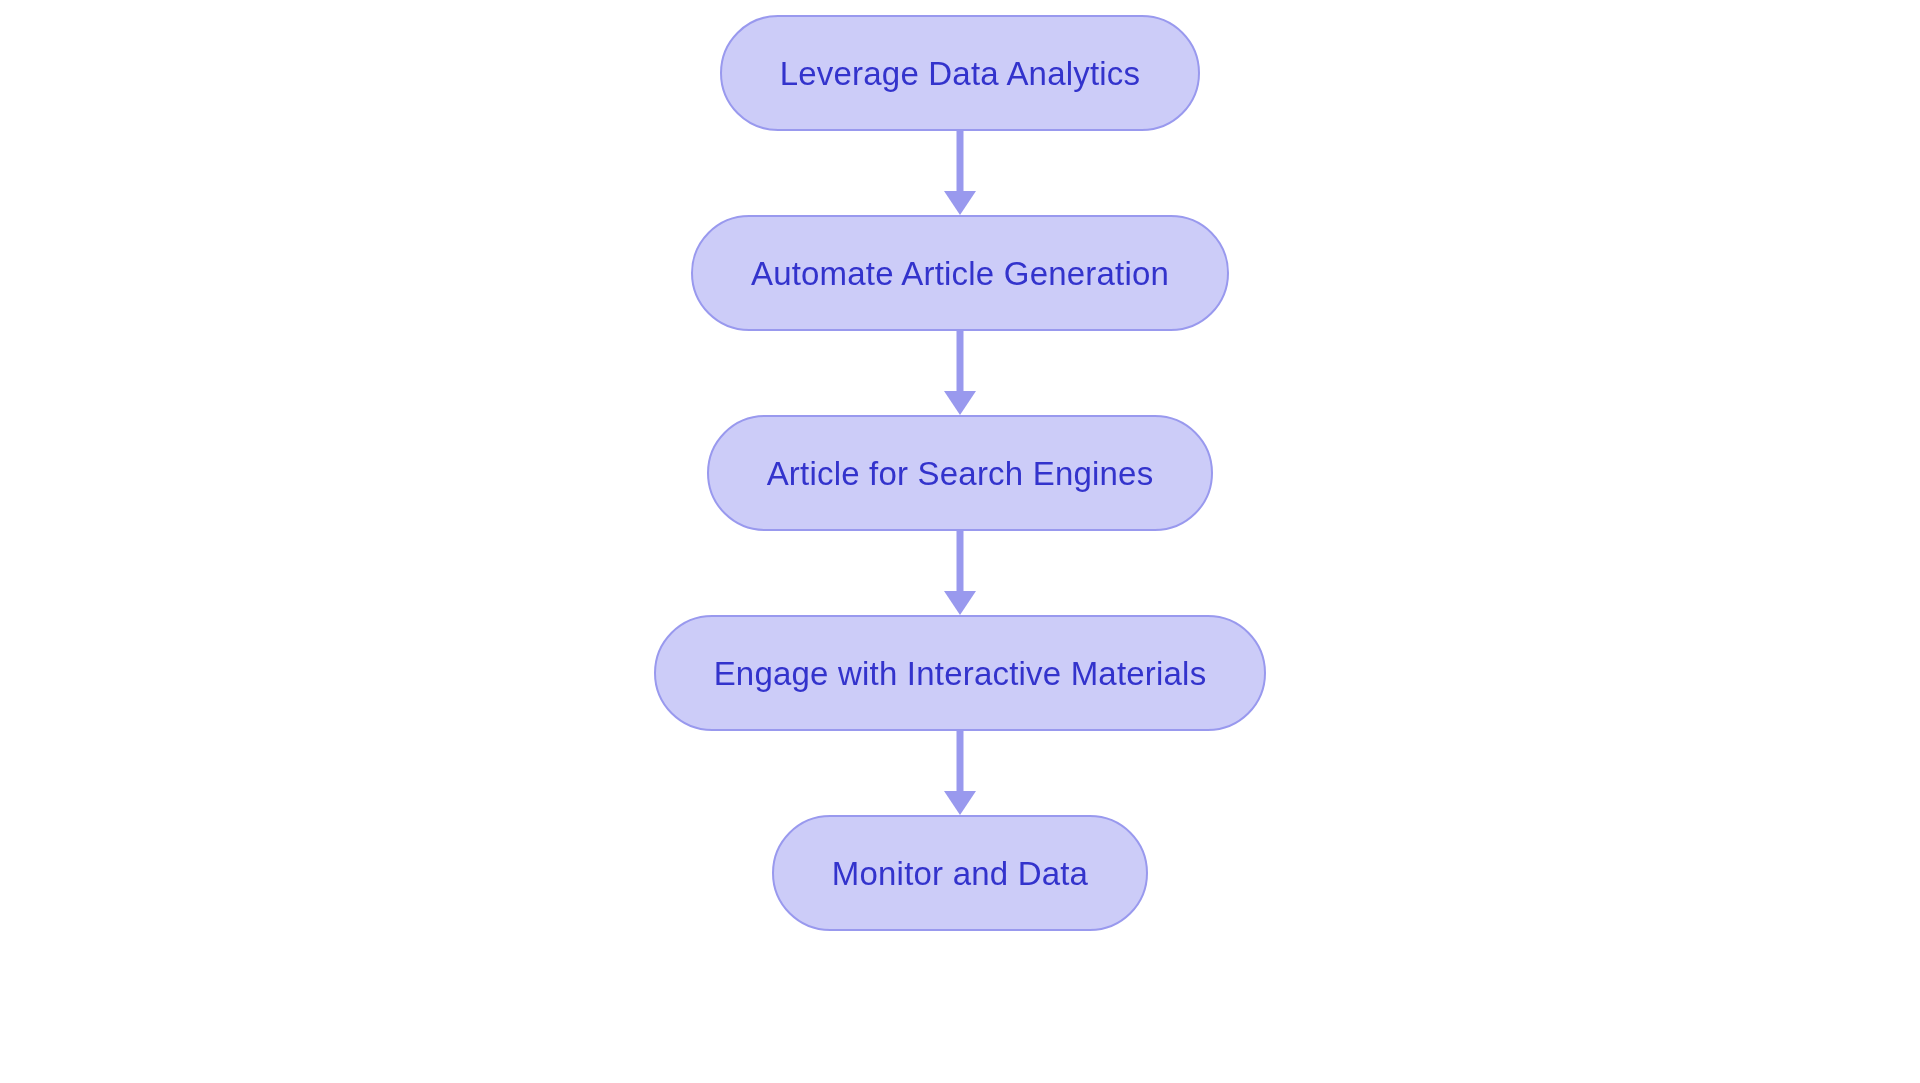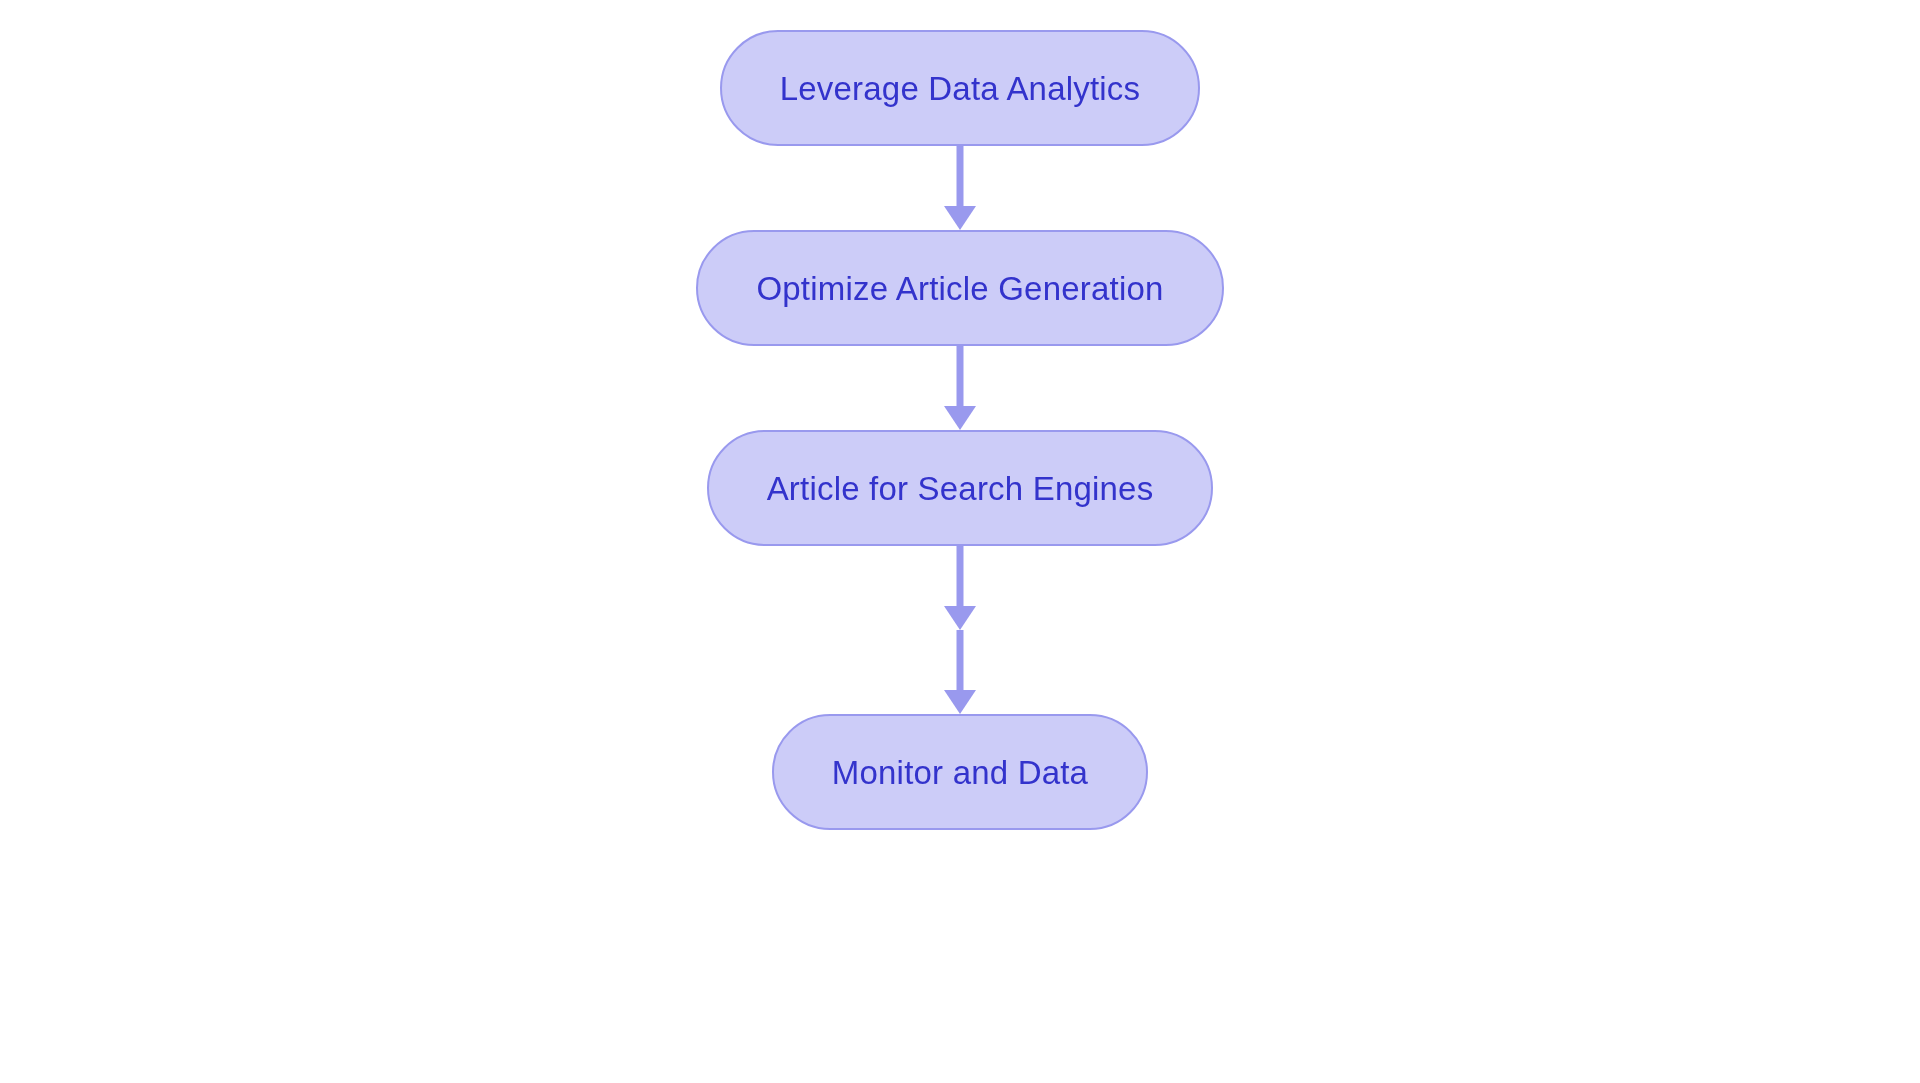--- a/index.html
+++ b/index.html
@@ -24,21 +24,21 @@
   .flow-column {
     position: absolute;
     left: 0;
     top: 0;
     width: 1920px;
     height: 1083px;
     display: flex;
     flex-direction: column;
     align-items: center;
     justify-content: flex-start;
-    padding-top: 30px;
+    padding-top: 15px;
     box-sizing: border-box;
   }
 
   .node {
     background: #ccccf8;
     border: 2px solid #9999ee;
     border-radius: 999px;
     color: #3333cc;
     font-size: 33px;
     font-weight: 400;
@@ -78,37 +78,40 @@
     <div class="node">
       <span>Leverage Data Analytics</span>
     </div>
 
     <svg class="connector" viewBox="0 0 60 84" xmlns="http://www.w3.org/2000/svg">
       <line x1="30" y1="0" x2="30" y2="62"></line>
       <polygon points="14,60 46,60 30,84"></polygon>
     </svg>
 
     <div class="node">
-      <span>Optimize Article Generation</span>
+      <span>Automate Article Generation</span>
     </div>
 
     <svg class="connector" viewBox="0 0 60 84" xmlns="http://www.w3.org/2000/svg">
       <line x1="30" y1="0" x2="30" y2="62"></line>
       <polygon points="14,60 46,60 30,84"></polygon>
     </svg>
 
     <div class="node">
       <span>Article for Search Engines</span>
     </div>
 
     <svg class="connector" viewBox="0 0 60 84" xmlns="http://www.w3.org/2000/svg">
       <line x1="30" y1="0" x2="30" y2="62"></line>
       <polygon points="14,60 46,60 30,84"></polygon>
     </svg>
 
+    <div class="node">
+      <span>Engage with Interactive Materials</span>
+    </div>
 
     <svg class="connector" viewBox="0 0 60 84" xmlns="http://www.w3.org/2000/svg">
       <line x1="30" y1="0" x2="30" y2="62"></line>
       <polygon points="14,60 46,60 30,84"></polygon>
     </svg>
 
     <div class="node">
       <span>Monitor and Data</span>
     </div>
 

